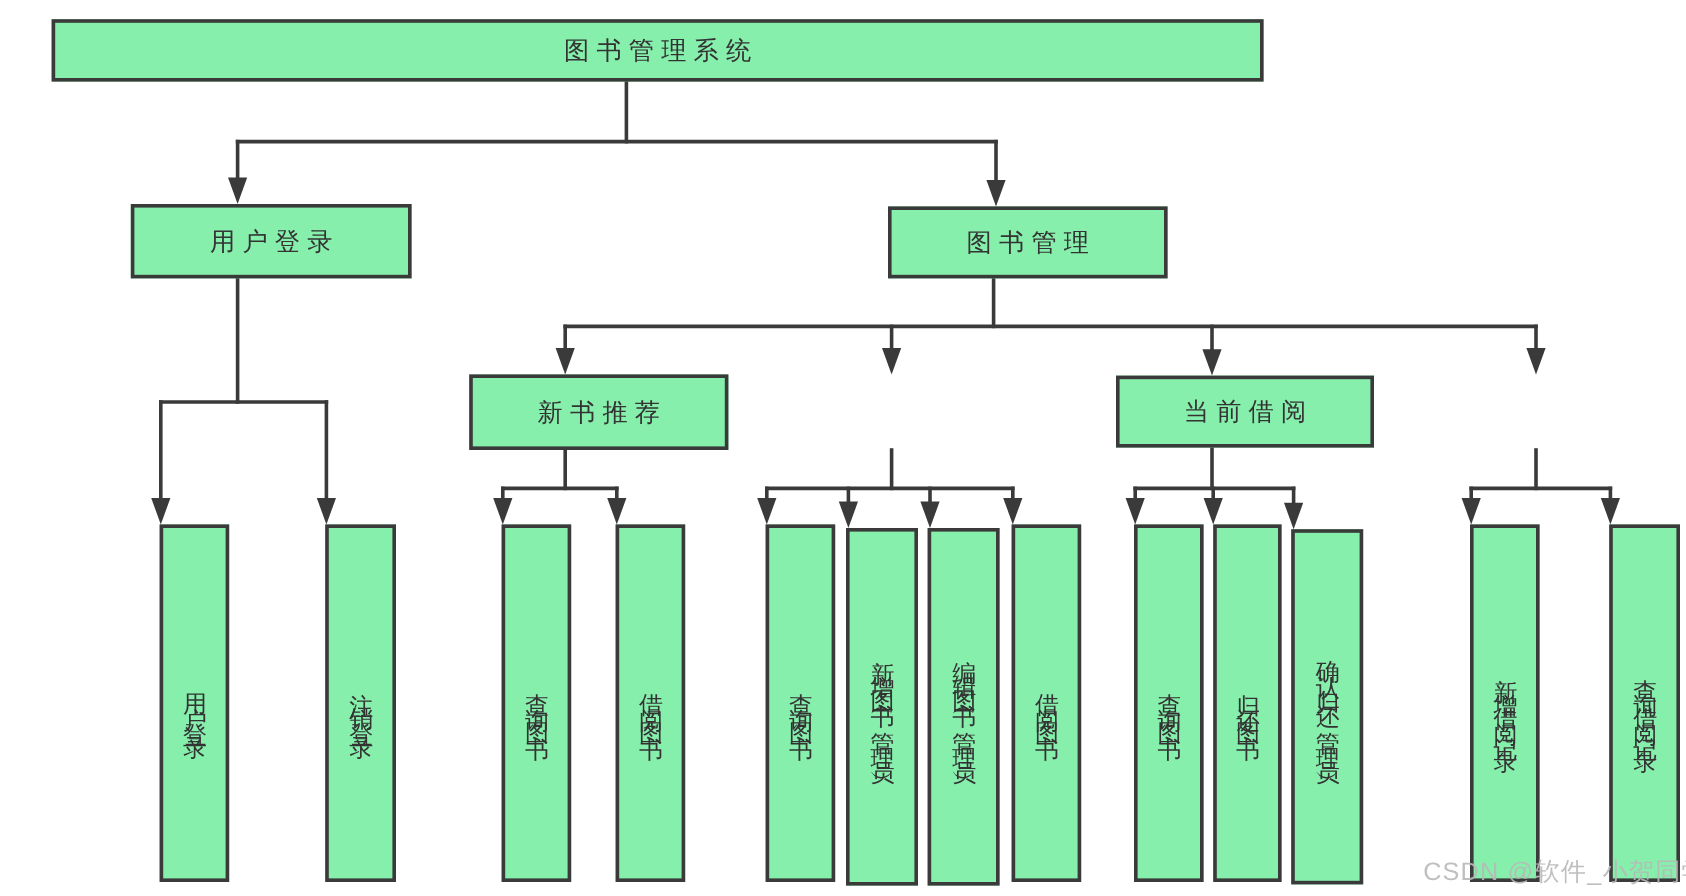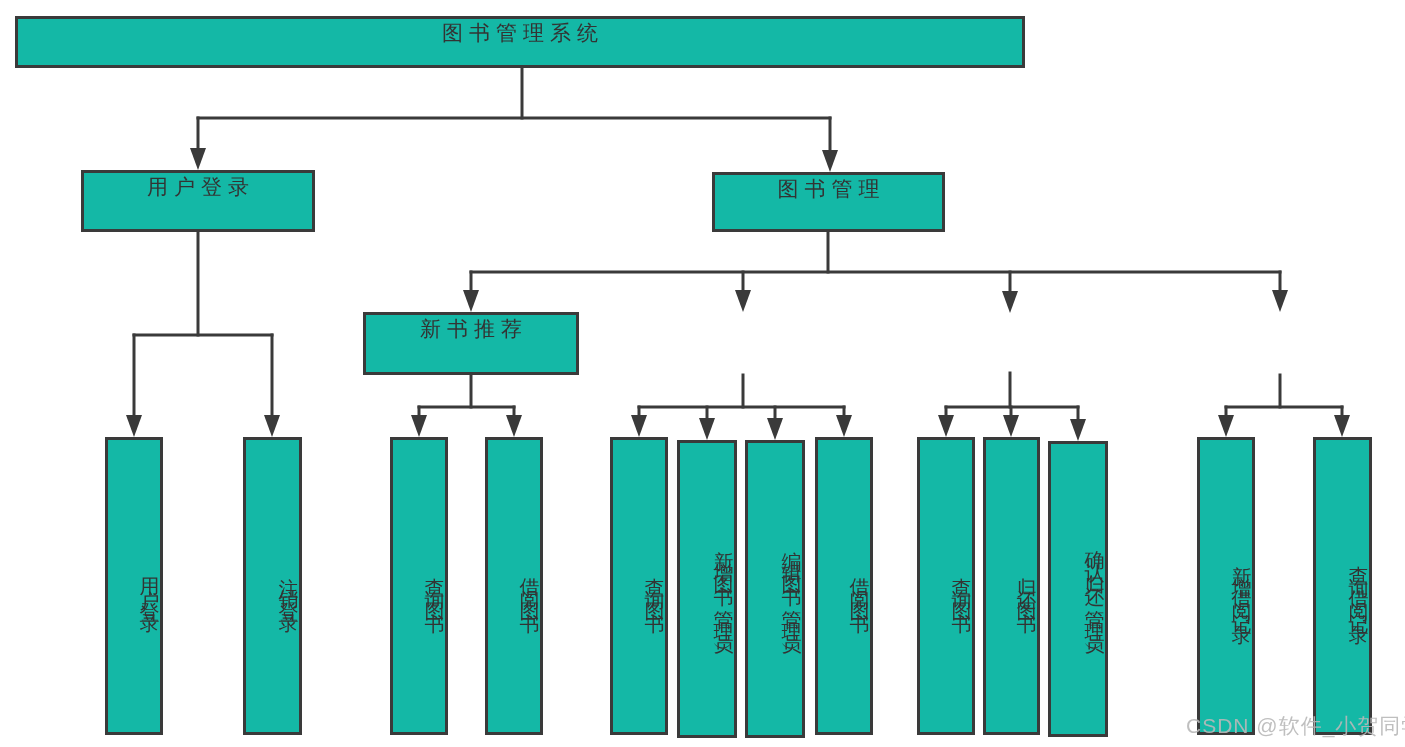--- a/index.html
+++ b/index.html
@@ -18,25 +18,27 @@
   #connector-svg {
     position: absolute;
     left: 0; top: 0;
     width: 1405px;
     height: 747px;
   }
   .node {
     position: absolute;
     box-sizing: border-box;
     border: 3px solid #3a3a3a;
-    background: #14b8a6;
+    background: #86efac;
     color: #333333;
     display: flex;
+    align-items: center;
     justify-content: center;
     text-align: center;
+    margin-left: 28px;
   }
   .node.h {
     font-size: 21px;
     letter-spacing: 6px;
     text-indent: 6px;
     white-space: nowrap;
   }
   .node.v {
     writing-mode: vertical-rl;
     text-orientation: mixed;
@@ -124,20 +126,23 @@
     </div>
     <div class="node h" style="left: 81px; top: 170px; width: 234px; height: 62px; border-color: rgb(58, 58, 58); color: rgb(51, 51, 51);">
       <span>用户登录</span>
     </div>
     <div class="node h" style="left: 712px; top: 172px; width: 233px; height: 60px; border-color: rgb(58, 58, 58); color: rgb(51, 51, 51);">
       <span>图书管理</span>
     </div>
     <div class="node h" style="left: 363px; top: 312px; width: 216px; height: 63px; border-color: rgb(58, 58, 58); color: rgb(51, 51, 51);">
       <span>新书推荐</span>
     </div>
+    <div class="node h" style="left: 902px; top: 313px; width: 215px; height: 60px; border-color: rgb(58, 58, 58); color: rgb(51, 51, 51);">
+      <span>当前借阅</span>
+    </div>
     <div class="node v" style="left: 105px; top: 437px; width: 58px; height: 298px; border-color: rgb(58, 58, 58); color: rgb(51, 51, 51);">
       <span>用户登录</span>
     </div>
     <div class="node v" style="left: 243px; top: 437px; width: 59px; height: 298px; border-color: rgb(58, 58, 58); color: rgb(51, 51, 51);">
       <span>注销登录</span>
     </div>
     <div class="node v" style="left: 390px; top: 437px; width: 58px; height: 298px; border-color: rgb(58, 58, 58); color: rgb(51, 51, 51);">
       <span>查询图书</span>
     </div>
     <div class="node v" style="left: 485px; top: 437px; width: 58px; height: 298px; border-color: rgb(58, 58, 58); color: rgb(51, 51, 51);">

